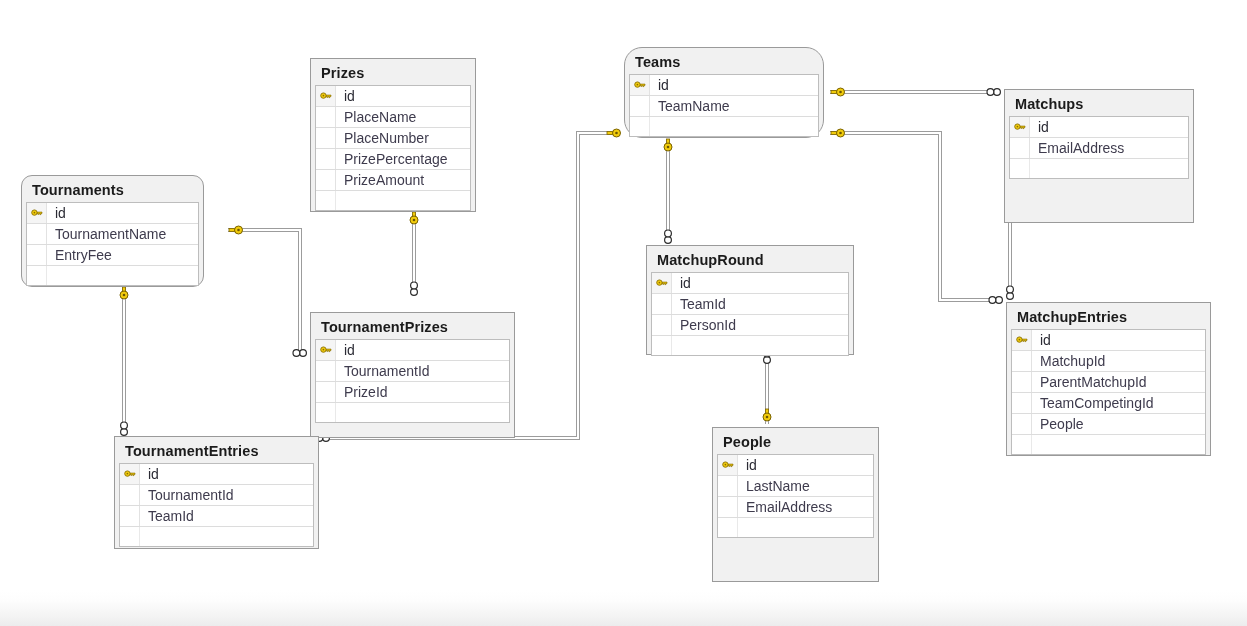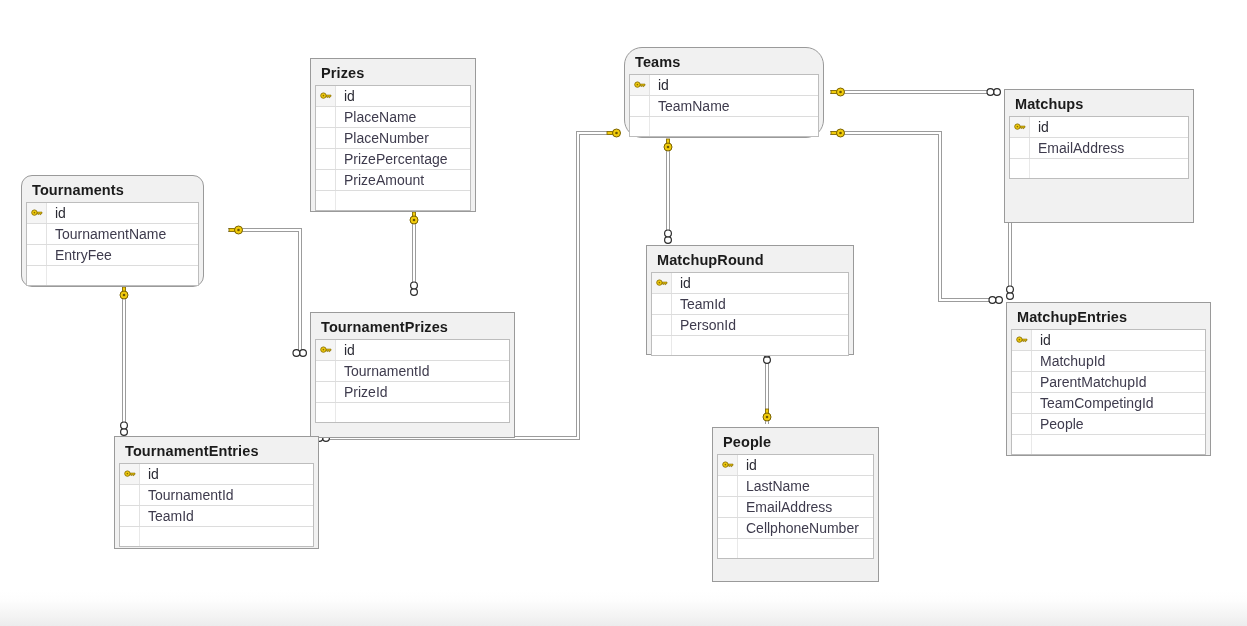--- a/index.html
+++ b/index.html
@@ -455,24 +455,20 @@
             <div class="fname">id</div>
           </div>
           <div class="row plain">
             <div class="keycell"></div>
             <div class="fname">LastName</div>
           </div>
           <div class="row plain">
             <div class="keycell"></div>
             <div class="fname">EmailAddress</div>
           </div>
-          <div class="row plain">
-            <div class="keycell"></div>
-            <div class="fname">CellphoneNumber</div>
-          </div>
           <div class="row filler">
             <div class="keycell"></div>
             <div class="fname"></div>
           </div>
         </div>
       </div>
     </div>
 
   <div id="bottom-strip"></div>
 </div>

